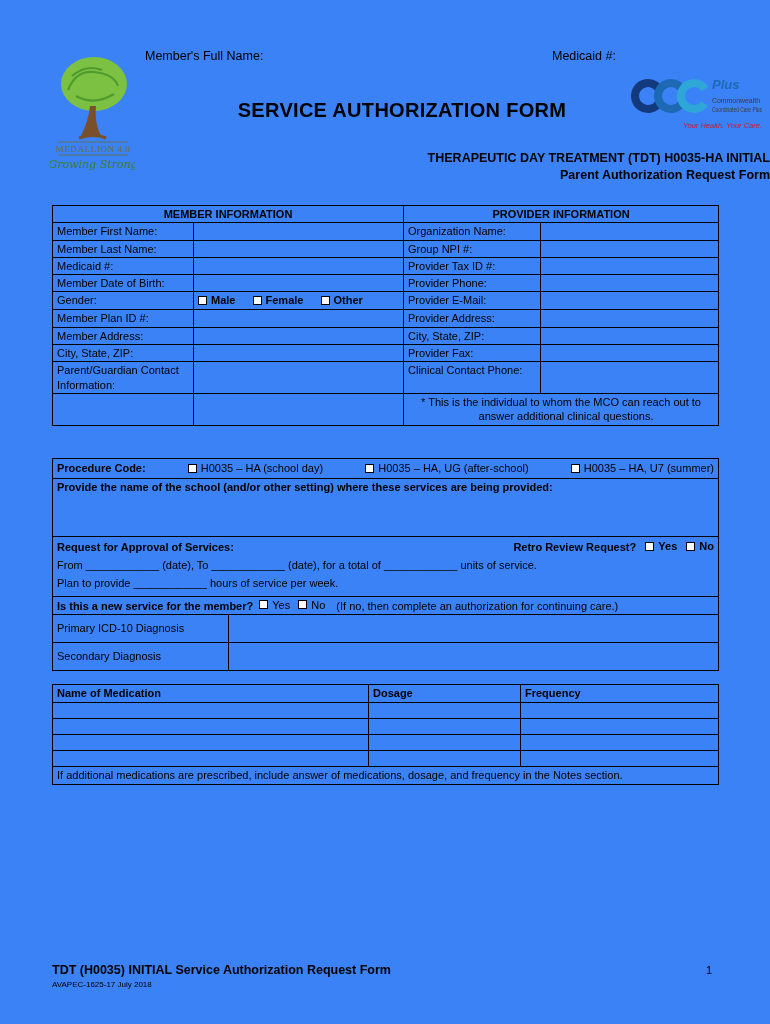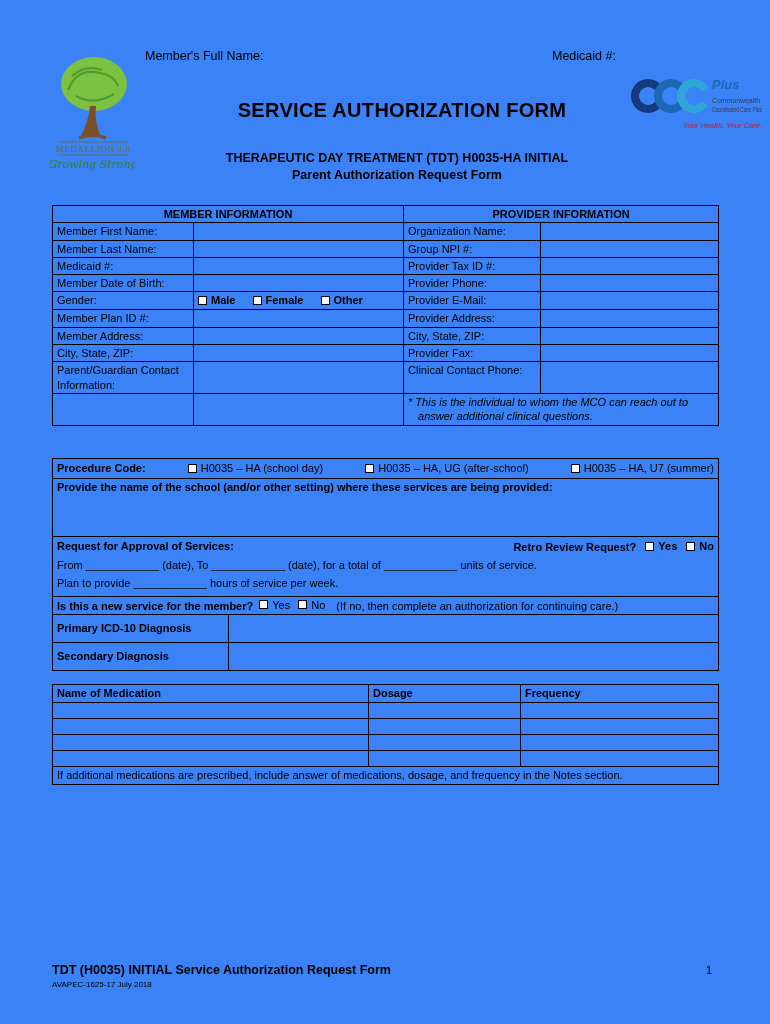--- a/index.html
+++ b/index.html
@@ -7,47 +7,47 @@
   .page {
     position:relative; width:770px; height:1024px; margin:0 auto;
     background:#3b82f6; color:#000;
     font-family:"Liberation Sans", sans-serif;
     overflow:hidden;
   }
   .abs { position:absolute; }
   .hdr-label { font-size:12.5px; }
   .title-wrap { left:0; right:0; top:99px; text-align:center; transform:translateX(17px); }
   .title { font-size:20px; letter-spacing:0.3px;font-weight:bold; }
-  .subtitle { left:0; right:0; text-align:center; font-weight:bold; font-size:12.5px;padding-left:24px; }
+  .subtitle { left:0; right:0; text-align:right; font-weight:bold; font-size:12.5px;padding-left:24px; }
 
   table { border-collapse:collapse; width:666px; table-layout:fixed; }
   td, th { border:1px solid #000; font-size:11px; line-height:1.3; padding:1px 4px; vertical-align:top; text-align:left; color:#000; }
   th { text-align:center; font-weight:bold; height:17px; vertical-align:middle; }
   td { height:17px; }
   .info-table col.c1 { width:141px; }
   .info-table col.c2 { width:210px; }
   .info-table col.c3 { width:137px; }
   .info-table col.c4 { width:178px; }
-  .footnote-cell { font-style:italic; height:32px; }
+  .footnote-cell { height:32px;text-align:center; }
   .footnote-cell .fn { display:block; padding-left:10px; text-indent:-10px; }
 
   .cb { display:inline-block; width:9px; height:9px; border:1px solid #000; background:#fff; margin-right:4px; flex:none; }
   .cbopt { display:inline-flex; align-items:center; white-space:nowrap; }
   .gender-cell .cbopt { margin-right:14px;font-weight:bold; }
 
   .svc-table col.s1 { width:176px; }
   .svc-table col.s2 { width:490px; }
-  .spread { display:flex; justify-content:space-between; align-items:flex-start; width:100%; }
+  .spread { display:flex; justify-content:space-between; align-items:flex-end; width:100%; }
   .proc-cell { height:20px; vertical-align:middle; }
   .school-cell { height:58px; }
   .req-cell { height:54px; }
   .req-cell .line { margin:1px 0 4px 0; }
   .new-svc-cell { height:18px; vertical-align:middle; }
   .new-svc-cell .cbopt { margin:0 8px 0 6px; }
-  .dx-cell { height:28px; vertical-align:middle; font-weight:bold; }
+  .dx-cell { height:28px; vertical-align:middle; font-weight:normal; }
 
   .med-table col.m1 { width:316px; }
   .med-table col.m2 { width:152px; }
   .med-table col.m3 { width:198px; }
   .med-table .hdr td { font-weight:bold; height:18px; vertical-align:middle; }
   .med-table .blank td { height:16px; }
   .med-note { height:18px; vertical-align:middle; }
 
   .footer-title { font-size:12.5px; font-weight:bold; }
   .doc-code { font-size:8px; }

